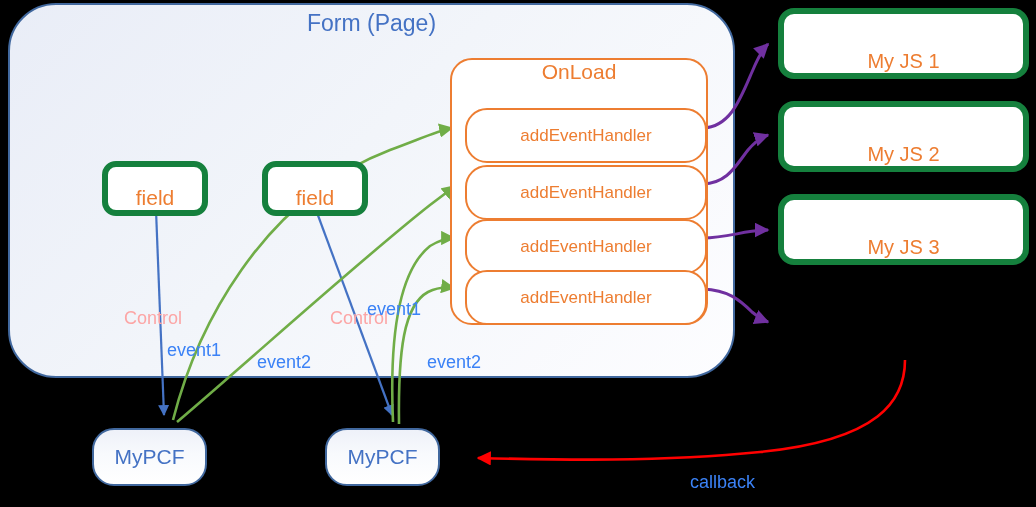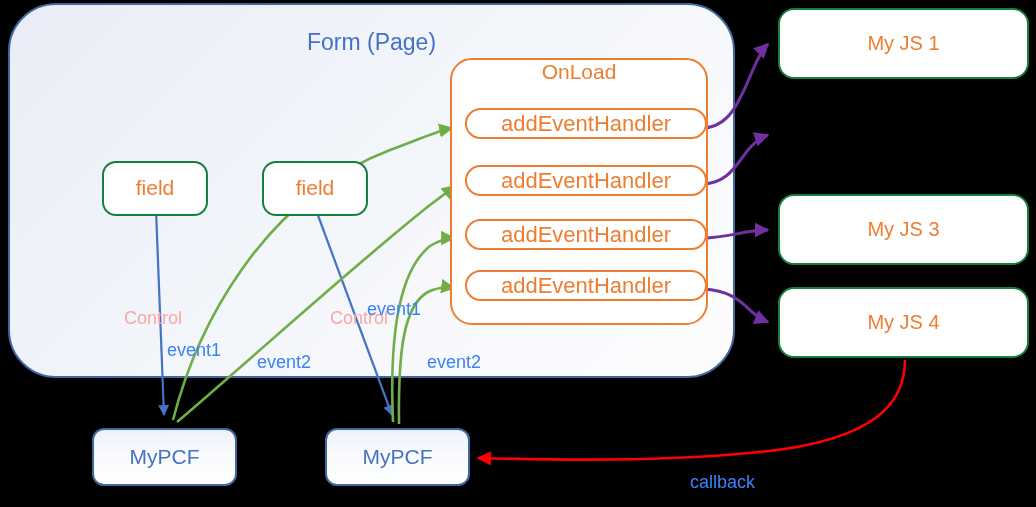--- a/index.html
+++ b/index.html
@@ -41,28 +41,29 @@
     border: 2px solid #41689E;
     border-radius: 48px;
     background: linear-gradient(135deg, #e9edf7 0%, #f2f5fa 45%, #fdfdff 100%);
     align-items: flex-start;
     justify-content: center;
     z-index: 1;
   }
   #form-title {
     color: #4472C4;
     font-size: 23px;
-    margin-top: 24px;
+    margin-top: 5px;
   }
   
   .orange-box {
-    border: 2px solid #15803d;
+    border: 6px solid #15803d;
     background: #FFFFFF;
     color: #ED7D31;
     border-radius: 14px;
+    align-items: flex-end;
   }
   .pill {
     border: 2px solid #ED7D31;
     background: #FFFFFF;
     color: #ED7D31;
     border-radius: 22px;
   }
   #onload-box {
     left: 450px;
     top: 58px;
@@ -75,22 +76,22 @@
     justify-content: center;
     z-index: 3;
   }
   #onload-title {
     color: #ED7D31;
     font-size: 21px;
   }
   .aeh {
     left: 465px;
     width: 242px;
-    height: 31px;
-    font-size: 22px;
+    height: 55px;
+    font-size: 17px;
     z-index: 4;
     align-items: center;
   }
   #aeh-1 { top: 108px; }
   #aeh-2 { top: 165px; }
   #aeh-3 { top: 219px; }
   #aeh-4 { top: 270px; }
 
   .field-box {
     width: 106px;
@@ -108,26 +109,26 @@
     font-size: 20px;
     border-radius: 16px;
     z-index: 3;
   }
   #js-1 { top: 8px; }
   #js-2 { top: 101px; }
   #js-3 { top: 194px; }
   #js-4 { top: 287px; }
 
   .pcf {
-    width: 145px;
+    width: 115px;
     height: 58px;
     font-size: 21px;
     color: #4472C4;
     border: 2px solid #41689E;
-    border-radius: 12px;
+    border-radius: 22px;
     background: linear-gradient(180deg, #eef1f9 0%, #f8fafd 45%, #ffffff 100%);
     z-index: 3;
   }
   #pcf-1 { left: 92px; top: 428px; }
   #pcf-2 { left: 325px; top: 428px; }
 
   .edge-label {
     position: absolute;
     font-size: 18px;
     white-space: nowrap;
@@ -204,25 +205,25 @@
   <div class="node pill aeh" id="aeh-3">
     <span>addEventHandler</span>
   </div>
   <div class="node pill aeh" id="aeh-4">
     <span>addEventHandler</span>
   </div>
 
   <div class="node orange-box jsbox" id="js-1">
     <span>My JS 1</span>
   </div>
+  <div class="node orange-box jsbox" id="js-2">
+    <span>My JS 2</span>
+  </div>
   <div class="node orange-box jsbox" id="js-3">
     <span>My JS 3</span>
-  </div>
-  <div class="node orange-box jsbox" id="js-4">
-    <span>My JS 4</span>
   </div>
 
   <div class="node pcf" id="pcf-1">
     <span>MyPCF</span>
   </div>
   <div class="node pcf" id="pcf-2">
     <span>MyPCF</span>
   </div>
 
   <div class="edge-label lbl-blue" style="left:124px; top:308px;">Control</div>

